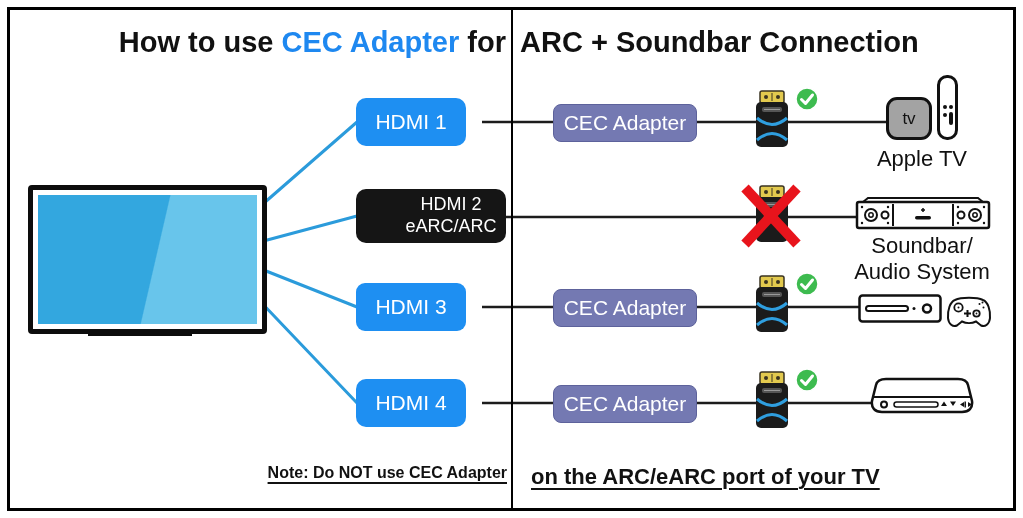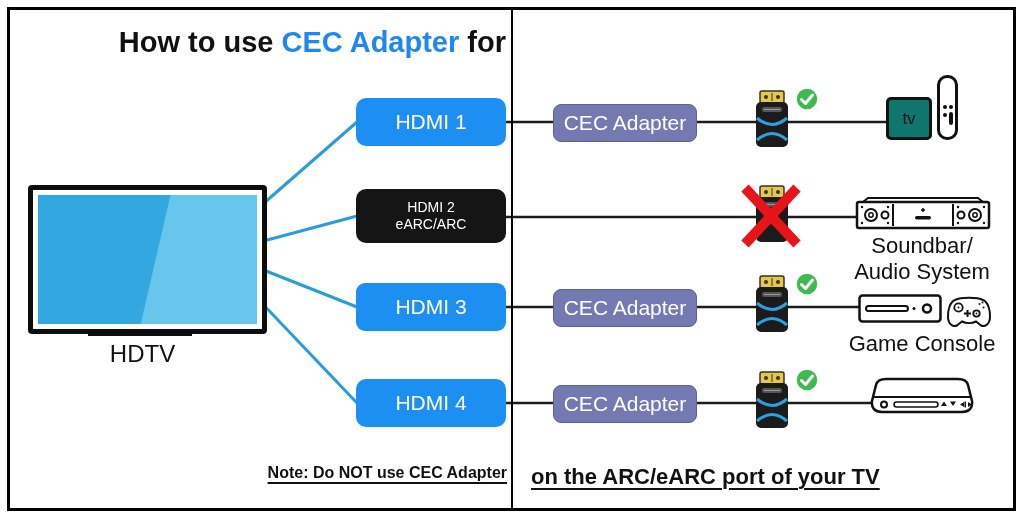--- a/index.html
+++ b/index.html
@@ -18,38 +18,38 @@
   .title-right{position:absolute;left:520px;top:26px;font-size:29px;font-weight:700;white-space:nowrap;}
   .title-blue{color:#1e88f0;}
 
   
   .tv{position:absolute;left:28px;top:185px;width:219px;height:129px;border:5px solid #0d0d0d;border-radius:4px;background:#fff;padding:5px;}
   .tv-screen{width:100%;height:100%;background:linear-gradient(103deg,#33a7df 53%,#68c5eb 53.5%);}
   .tv-stand{position:absolute;left:88px;top:332px;width:104px;height:4px;background:#0d0d0d;}
   .tv-label{position:absolute;left:28px;top:340px;width:229px;text-align:center;font-size:24px;}
 
   
-  .port{position:absolute;left:356px;width:150px;border-radius:10px;color:#fff;
+  .port{position:absolute;left:356px;width:110px;border-radius:10px;color:#fff;
         display:flex;flex-direction:column;align-items:center;justify-content:center;
         font-size:21px;line-height:1.2;text-align:center;}
   .port-blue{background:#1e8ff2;}
-  .port-black{background:#151515;font-size:14px;}
+  .port-black{background:#151515;font-size:18px;padding-left:40px;}
   .p1{top:98px;height:48px;} .p2{top:189px;height:54px;} .p3{top:283px;height:48px;border-radius:9px;} .p4{top:379px;height:48px;}
 
   
   .cecbox{position:absolute;left:553px;width:142px;height:36px;background:#7479b2;border:1px solid #5d629b;
           border-radius:8px;color:#fff;display:flex;align-items:center;justify-content:center;font-size:21px;}
   .c1{top:104px;} .c3{top:289px;} .c4{top:385px;}
 
   
   .devlabel{position:absolute;text-align:center;font-size:22px;color:#111;}
 
   
-  .atv-box{position:absolute;left:886px;top:97px;width:40px;height:37px;border:3px solid #111;border-radius:5px;
-           background:#0f766e;display:flex;align-items:center;justify-content:center;font-size:17px;}
+  .atv-box{position:absolute;left:886px;top:97px;width:40px;height:37px;border:3px solid #111;border-radius:11px;
+           background:#a3a3a3;display:flex;align-items:center;justify-content:center;font-size:17px;}
   .atv-remote{position:absolute;left:937px;top:75px;width:15px;height:59px;border:3px solid #111;border-radius:10px;background:#fff;}
   .atv-remote .d{position:absolute;background:#111;border-radius:3px;}
 
   .note-left{position:absolute;right:516px;top:464px;font-size:16px;font-weight:700;white-space:nowrap;
              text-decoration:underline;text-decoration-thickness:2px;text-underline-offset:4px;}
   .note-right{position:absolute;left:519px;top:464px;font-size:22px;font-weight:700;white-space:nowrap;
              text-decoration:underline;text-decoration-thickness:2px;text-underline-offset:4px;margin-left:12px;}
 </style>
 </head>
 <body>
@@ -70,26 +70,26 @@
       <line x1="482" y1="217" x2="860" y2="217"></line>
       <line x1="482" y1="307" x2="862" y2="307"></line>
       <line x1="482" y1="403" x2="876" y2="403"></line>
     </g>
   </svg>
 
   <div class="frame"></div>
   <div class="divider"></div>
 
   <div class="title-left"><span>How to use </span><span class="title-blue">CEC Adapter</span><span> for</span></div>
+  <div class="title-right">ARC + Soundbar Connection</div>
 
   <div class="tv">
       <div class="tv-screen"></div>
     </div>
   <div class="tv-stand"></div>
-  <div class="tv-label">HDTV</div>
 
   <div class="port port-blue p1">
       <span>HDMI 1</span>
     </div>
   <div class="port port-black p2">
     <span>HDMI 2</span>
     <span>eARC/ARC</span>
   </div>
   <div class="port port-blue p3">
       <span>HDMI 3</span>
@@ -164,20 +164,21 @@
 
   <div class="atv-box">
       <span>tv</span>
     </div>
   <div class="atv-remote">
     <div class="d" style="left:3px;top:27px;width:4px;height:4px"></div>
     <div class="d" style="left:9px;top:27px;width:4px;height:4px"></div>
     <div class="d" style="left:3px;top:35px;width:4px;height:4px"></div>
     <div class="d" style="left:9px;top:34px;width:4px;height:13px"></div>
   </div>
+  <div class="devlabel" style="left:852px;top:146px;width:140px">Apple TV</div>
 
   <svg class="abs" style="left:855px;top:196px" width="136" height="36">
     <path d="M8,6 L13,2 H123 L128,6" fill="none" stroke="#111" stroke-width="2"></path>
     <rect x="2" y="6" width="132" height="26" rx="2" fill="#fff" stroke="#111" stroke-width="2.5"></rect>
     <line x1="38" y1="8" x2="38" y2="30" stroke="#111" stroke-width="2"></line>
     <line x1="98" y1="8" x2="98" y2="30" stroke="#111" stroke-width="2"></line>
     <circle cx="16" cy="19" r="6" fill="none" stroke="#111" stroke-width="2"></circle>
       <circle cx="16" cy="19" r="2.2" fill="none" stroke="#111" stroke-width="1.5"></circle>
     <circle cx="30" cy="19" r="3.5" fill="none" stroke="#111" stroke-width="2"></circle>
     <circle cx="106" cy="19" r="3.5" fill="none" stroke="#111" stroke-width="2"></circle>
@@ -207,21 +208,20 @@
     <path d="M9,4 C15,1 31,1 37,4 C42,6 44.5,14 44,22 C43.5,28 39,31.5 35,29.5 L30,25.5 C26,27.5 20,27.5 16,25.5 L11,29.5 C7,31.5 2.5,28 2,22 C1.5,14 4,6 9,4 Z" fill="#fff" stroke="#111" stroke-width="2"></path>
     <circle cx="12.5" cy="11.5" r="4.2" fill="none" stroke="#111" stroke-width="1.8"></circle>
       <circle cx="12.5" cy="11.5" r="1" fill="#111"></circle>
     <path d="M18,17.5 h7 M21.5,14 v7" stroke="#111" stroke-width="2"></path>
     <circle cx="30.5" cy="17.5" r="3.2" fill="none" stroke="#111" stroke-width="1.8"></circle>
       <circle cx="30.5" cy="17.5" r="0.9" fill="#111"></circle>
     <circle cx="33.5" cy="8" r="1" fill="#111"></circle>
       <circle cx="37.5" cy="11.5" r="1" fill="#111"></circle>
       <circle cx="36.5" cy="6.5" r="1" fill="#111"></circle>
   </svg>
-  <div class="devlabel" style="left:832px;top:331px;width:180px">Game Console</div>
 
   <svg class="abs" style="left:870px;top:376px" width="104" height="44">
     <path d="M16,3 H88 C94,3 97,5 98,9 L102,25 C103,32 99,36 92,36 H12 C5,36 1,32 2,25 L6,9 C7,5 10,3 16,3 Z" fill="#fff" stroke="#111" stroke-width="2.5"></path>
     <line x1="4" y1="21" x2="100" y2="21" stroke="#111" stroke-width="1.8"></line>
     <circle cx="14" cy="28.5" r="3" fill="none" stroke="#111" stroke-width="2"></circle>
     <rect x="24" y="26" width="44" height="5" rx="2.5" fill="none" stroke="#111" stroke-width="1.5"></rect>
     <path d="M74,26.5 l3,4.5 h-6 z M83,31 l-3,-4.5 h6 z" fill="#111" transform="translate(0,-1)"></path>
     <path d="M90,28.5 l4,-2.5 v5 z M102,28.5 l-4,-2.5 v5 z" fill="#111"></path>
       <line x1="95.2" y1="25.5" x2="95.2" y2="31.5" stroke="#111" stroke-width="1.5"></line>
   </svg>

